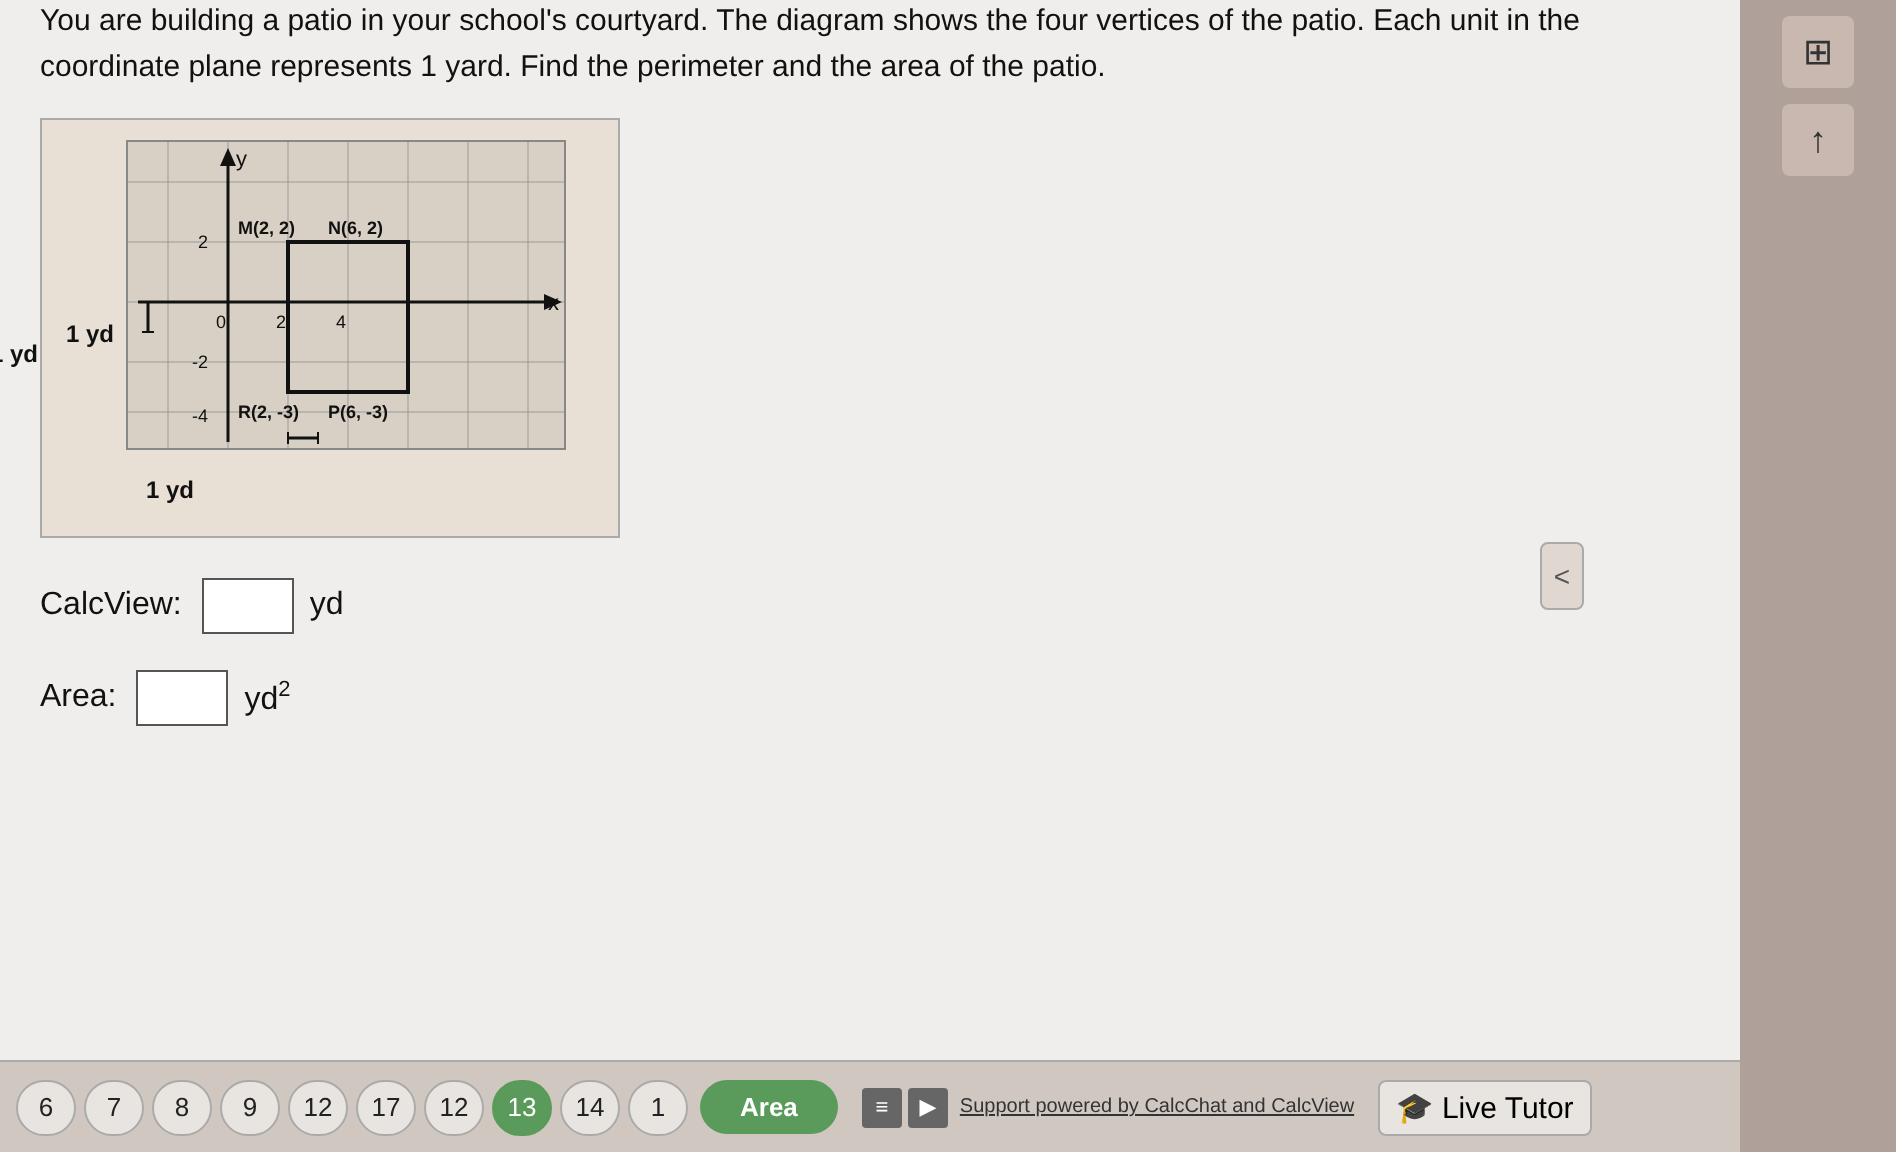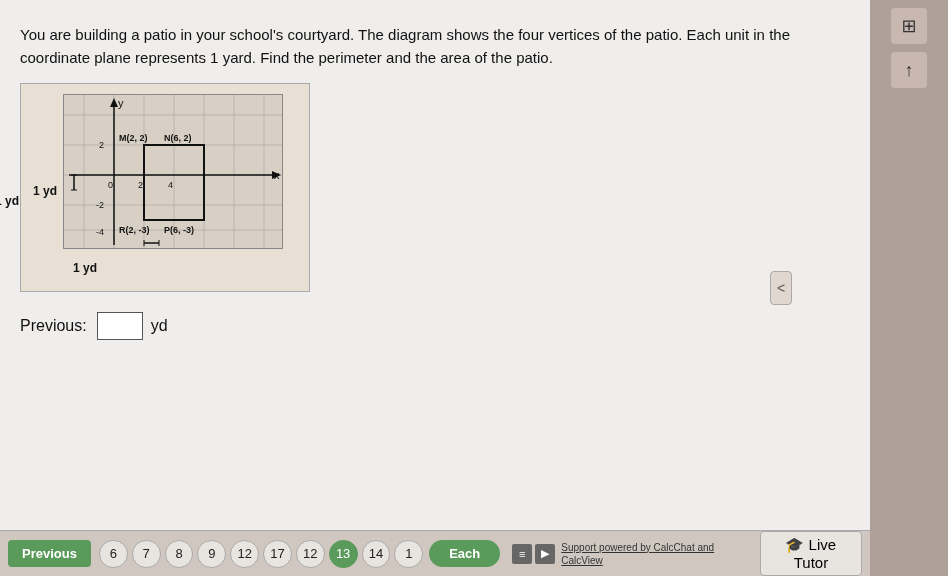--- a/index.html
+++ b/index.html
@@ -42,21 +42,21 @@
       background: #c8b8b0;
       border-radius: 4px;
       display: flex;
       align-items: center;
       justify-content: center;
       font-size: 18px;
       color: #333;
     }
 
     .content-area {
-      padding: 24px 20px 10px 20px;
+      padding: 0 20px 10px 20px;
     }
 
     .problem-text {
       font-size: 15px;
       line-height: 1.5;
       color: #111;
       margin-bottom: 14px;
     }
 
     .diagram-container {
@@ -287,45 +287,51 @@
           <div style="position:absolute; left:0; top:90px; font-size:12px; font-weight:bold; color:#111;">1 yd</div>
           <div style="position:absolute; bottom:6px; left:40px; font-size:12px; font-weight:bold; color:#111;">1 yd</div>
         </div>
 
       </div>
     </div>
 
     <div class="inputs-area">
 
       <div class="input-row">
-        <label>Previous:</label>
+        <label>CalcView:</label>
         <input type="text" class="input-box" value="" style="">
         <span class="unit-label">yd</span>
       </div>
 
+      <div class="input-row">
+        <label>Area:</label>
+        <input type="text" class="input-box" value="" style="">
+        <span class="unit-label">
+          <span>yd</span><span class="superscript">2</span>
+        </span>
+      </div>
 
     </div>
 
   </div>
 
   <div class="bottom-bar">
-    <button class="prev-btn">Previous</button>
 
     <button class="page-num-btn">6</button>
     <button class="page-num-btn">7</button>
     <button class="page-num-btn">8</button>
     <button class="page-num-btn">9</button>
     <button class="page-num-btn">12</button>
     <button class="page-num-btn">17</button>
     <button class="page-num-btn">12</button>
     <button class="page-num-btn active">13</button>
     <button class="page-num-btn">14</button>
     <button class="page-num-btn">1</button>
 
-    <button class="next-btn">Each</button>
+    <button class="next-btn">Area</button>
 
     <div class="support-area">
       <div style="display:flex; gap:3px;">
         <div style="width:20px; height:20px; background:#666; border-radius:2px; display:flex; align-items:center; justify-content:center; font-size:11px; color:white;">≡</div>
         <div style="width:20px; height:20px; background:#666; border-radius:2px; display:flex; align-items:center; justify-content:center; font-size:11px; color:white;">▶</div>
       </div>
       <div style="font-size:10px; line-height:1.3; color:#333;text-decoration:underline;">Support powered by
 CalcChat and CalcView</div>
       <button class="live-tutor-btn">
         <span>🎓</span>

